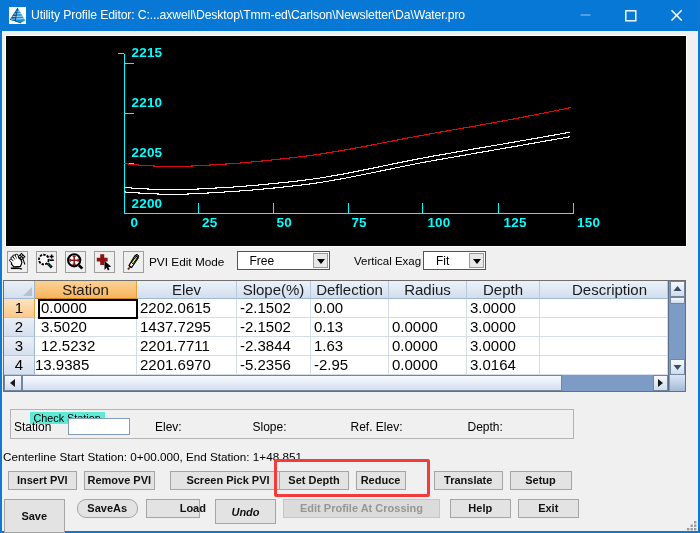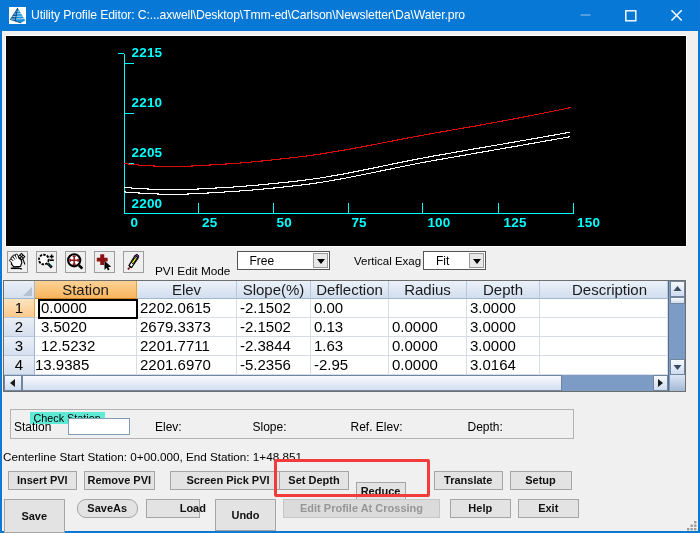--- a/index.html
+++ b/index.html
@@ -140,21 +140,21 @@
 </div>
 <div class="tbtn" style="left:123px;">
  <svg width="20" height="20" viewBox="0 0 20 20">
   <path d="M5.2,13.8 L11.6,3.2 L14.9,5.6 L8,15.8 Z" fill="#fff" stroke="#000" stroke-width="1.3" stroke-linejoin="round"></path>
   <path d="M7.8,10.6 L11.7,5.2 L13.4,6.4 L9.6,11.9 Z" fill="#ffff33" stroke="#000" stroke-width="1.05"></path>
   <path d="M11.9,2.9 L13.8,1.8 L15.7,3.7 L14.8,5.5 Z" fill="#a617c6" stroke="#000" stroke-width="1"></path>
   <path d="M5.2,13.8 L8,15.8 L5.9,16.4 Z" fill="#000"></path>
   <path d="M4.9,15.5 l1.5,1.5 l-1.5,1.5 l-1.5,-1.5 Z" fill="#8d1212"></path>
  </svg>
 </div>
-<div class="lbl" style="left:155px;top:254.5px;font-size:11.8px;margin-top:9px;">PVI Edit Mode</div>
+<div class="lbl" style="left:149px;top:254.5px;font-size:11.8px;">PVI Edit Mode</div>
 <div class="combo" style="left:236.5px;width:93.5px;">
   <div class="txt">Free</div>
     <div class="arrow"></div>
 </div>
 <div class="lbl" style="left:354px;top:255px;font-size:11.5px;">Vertical Exag</div>
 <div class="combo" style="left:423px;width:62.5px;">
   <div class="txt">Fit</div>
     <div class="arrow"></div>
 </div>
 <div class="abs" style="left:3px;top:280px;width:683px;height:112px;background:#fff;border:1px solid #6e6e6e;box-sizing:border-box;"></div>
@@ -175,21 +175,21 @@
 <div class="rowhdr" style="left:4px;top:337px;width:31px;height:19px;">3</div>
 <div class="rowhdr" style="left:4px;top:356px;width:31px;height:19px;">4</div>
 <div class="cell" style="left:35px;top:299px;width:102px;height:19px;padding-left:6px;">0.0000</div>
 <div class="cell" style="left:137px;top:299px;width:100px;height:19px;">2202.0615</div>
 <div class="cell" style="left:237px;top:299px;width:74px;height:19px;">-2.1502</div>
 <div class="cell" style="left:311px;top:299px;width:78px;height:19px;">0.00</div>
 <div class="cell" style="left:389px;top:299px;width:78px;height:19px;"></div>
 <div class="cell" style="left:467px;top:299px;width:73px;height:19px;">3.0000</div>
 <div class="cell" style="left:540px;top:299px;width:128px;height:19px;"></div>
 <div class="cell" style="left:35px;top:318px;width:102px;height:19px;padding-left:6px;">3.5020</div>
-<div class="cell" style="left:137px;top:318px;width:100px;height:19px;">2679.3373</div>
+<div class="cell" style="left:137px;top:318px;width:100px;height:19px;">1437.7295</div>
 <div class="cell" style="left:237px;top:318px;width:74px;height:19px;">-2.1502</div>
 <div class="cell" style="left:311px;top:318px;width:78px;height:19px;">0.13</div>
 <div class="cell" style="left:389px;top:318px;width:78px;height:19px;">0.0000</div>
 <div class="cell" style="left:467px;top:318px;width:73px;height:19px;">3.0000</div>
 <div class="cell" style="left:540px;top:318px;width:128px;height:19px;"></div>
 <div class="cell" style="left:35px;top:337px;width:102px;height:19px;padding-left:6px;">12.5232</div>
 <div class="cell" style="left:137px;top:337px;width:100px;height:19px;">2201.7711</div>
 <div class="cell" style="left:237px;top:337px;width:74px;height:19px;">-2.3844</div>
 <div class="cell" style="left:311px;top:337px;width:78px;height:19px;">1.63</div>
 <div class="cell" style="left:389px;top:337px;width:78px;height:19px;">0.0000</div>
@@ -238,27 +238,27 @@
 <div class="abs" style="left:67.5px;top:417.5px;width:62px;height:17.5px;background:#fff;border:1px solid #7f9db9;box-sizing:border-box;"></div>
 <div class="lbl" style="left:155px;top:420px;">Elev:</div>
 <div class="lbl" style="left:252.5px;top:420px;">Slope:</div>
 <div class="lbl" style="left:350.5px;top:420px;">Ref. Elev:</div>
 <div class="lbl" style="left:467.5px;top:420px;">Depth:</div>
 <div class="lbl" style="left:3px;top:449.5px;font-size:11.7px;">Centerline Start Station: 0+00.000, End Station: 1+48.851</div>
 <div class="btn" style="left:7.5px;top:470.5px;width:69.5px;height:19.5px;">Insert PVI</div>
 <div class="btn" style="left:84px;top:470.5px;width:70.5px;height:19.5px;">Remove PVI</div>
 <div class="btn" style="left:170px;top:470.5px;width:116px;height:19.5px;">Screen Pick PVI</div>
 <div class="btn" style="left:279px;top:470.5px;width:70px;height:19.5px;">Set Depth</div>
-<div class="btn" style="left:355.5px;top:470.5px;width:50px;height:19.5px;margin-top:11px;">Reduce</div>
+<div class="btn" style="left:355.5px;top:470.5px;width:50px;height:19.5px;">Reduce</div>
 <div class="btn" style="left:433.5px;top:470.5px;width:69.5px;height:19.5px;">Translate</div>
 <div class="btn" style="left:509.5px;top:470.5px;width:62px;height:19.5px;">Setup</div>
 <div class="btn" style="left:4px;top:499px;width:60.5px;height:34px;">Save</div>
 <div class="btn" style="left:77px;top:499px;width:60.5px;height:18.5px;border-radius:9px;">SaveAs</div>
 <div class="btn" style="left:145.8px;top:499px;width:54px;height:18.5px;padding-left:40px;">Load</div>
-<div class="btn" style="left:215px;top:499px;width:61px;height:32px;">Undo</div>
+<div class="btn" style="left:215px;top:499px;width:61px;height:25px;font-style:italic;">Undo</div>
 <div class="btn" style="left:449.5px;top:499px;width:61.5px;height:18.5px;">Help</div>
 <div class="btn" style="left:517.5px;top:499px;width:61.5px;height:18.5px;">Exit</div>
 <div class="btn" style="left:283px;top:499px;width:157px;height:18.5px;background:#dbdbdb;border-color:#c6c6c6;color:#969696;">Edit Profile At Crossing</div>
 <div class="abs" style="left:274.3px;top:459.3px;width:156px;height:37.8px;border:3.6px solid #f23b3b;border-radius:2px;box-sizing:border-box;z-index:30;"></div>
 <svg class="abs" style="left:686px;top:520px;" width="11" height="11">
   <g fill="#9c9c9c">
     <rect x="8" y="1" width="2.4" height="2.4"></rect>
     <rect x="4.5" y="4.5" width="2.4" height="2.4"></rect>
       <rect x="8" y="4.5" width="2.4" height="2.4"></rect>
     <rect x="1" y="8" width="2.4" height="2.4"></rect>

